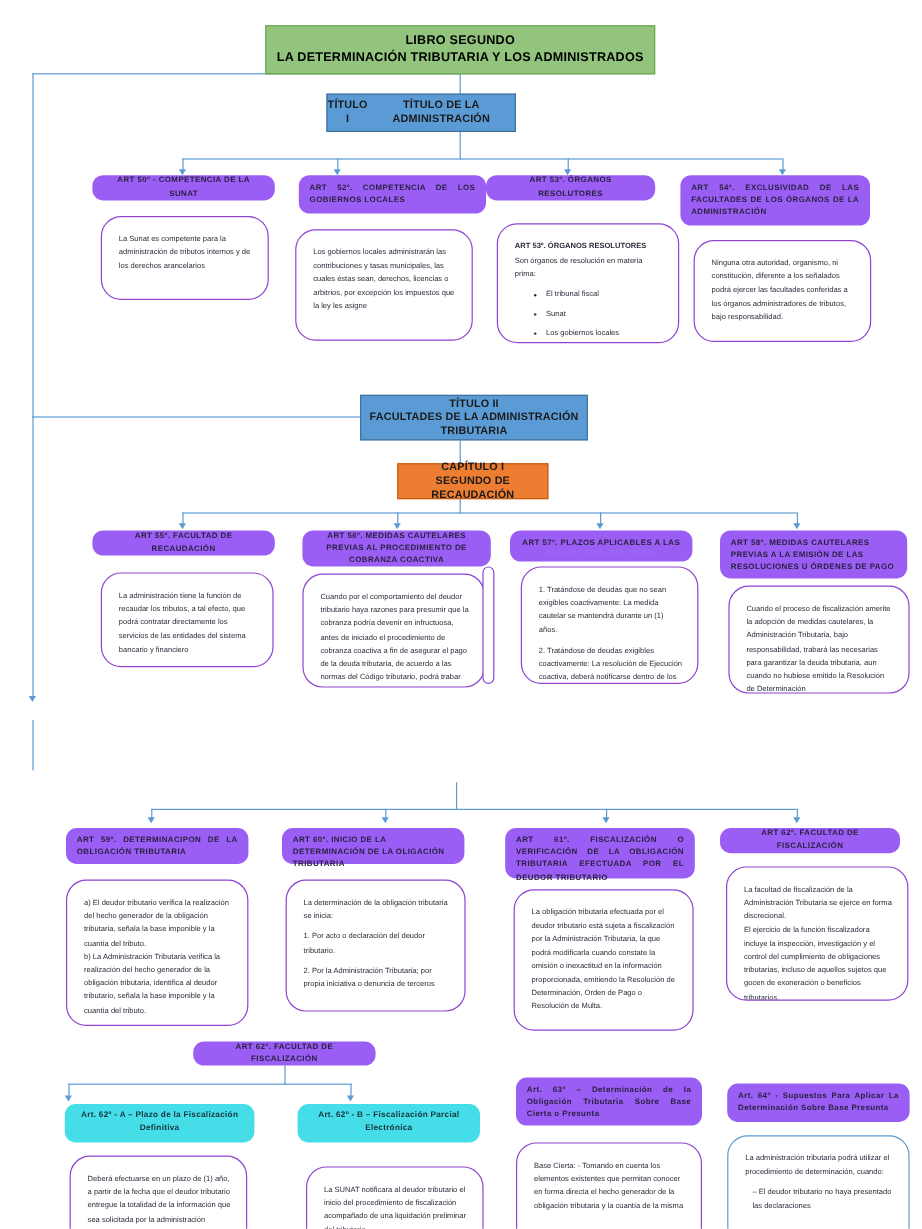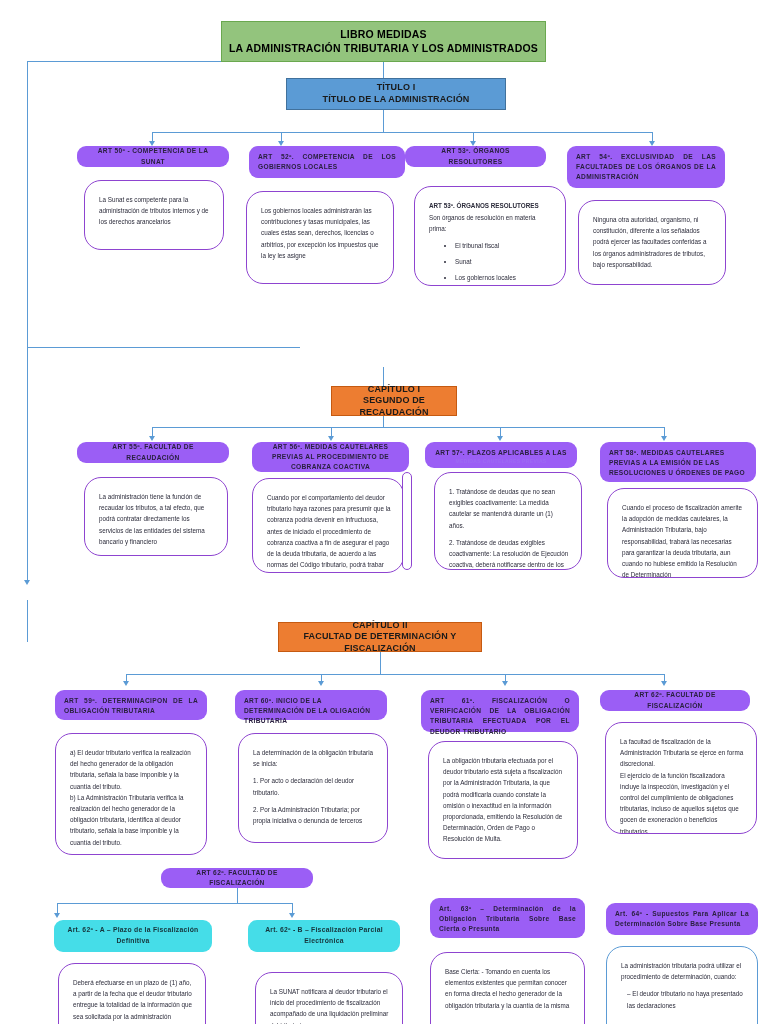--- a/index.html
+++ b/index.html
@@ -141,25 +141,25 @@
   <div class="conn v" style="left:152px; top:132px; height:10px;"></div>
   <div class="arrow-down" style="left:148.7px; top:141px;"></div>
   <div class="conn v" style="left:281px; top:132px; height:10px;"></div>
   <div class="arrow-down" style="left:277.7px; top:141px;"></div>
   <div class="conn v" style="left:473px; top:132px; height:10px;"></div>
   <div class="arrow-down" style="left:469.7px; top:141px;"></div>
   <div class="conn v" style="left:652px; top:132px; height:10px;"></div>
   <div class="arrow-down" style="left:648.7px; top:141px;"></div>
 
   <div class="node title-green" style="left:221px; top:21px; width:325px; height:41px; flex-direction:column;">
-    <div>LIBRO MEDIDAS</div>
-    <div>LA ADMINISTRACIÓN TRIBUTARIA Y LOS ADMINISTRADOS</div>
-  </div>
-
-  <div class="node title-blue" style="left:286px; top:78px; width:220px; height:32px; flex-direction:column;">
+    <div>LIBRO SEGUNDO</div>
+    <div>LA DETERMINACIÓN TRIBUTARIA Y LOS ADMINISTRADOS</div>
+  </div>
+
+  <div class="node title-blue" style="left:272px; top:78px; width:158px; height:32px; flex-direction:row;">
     <div>TÍTULO I</div>
     <div>TÍTULO DE LA ADMINISTRACIÓN</div>
   </div>
 
   <div class="node art-head centered" style="left:77px; top:146px; width:152px; height:21px;">
     <span>ART 50º - COMPETENCIA DE LA SUNAT</span>
   </div>
   <div class="bubble" style="left:84px; top:180px; width:140px; height:70px;">
     <p>La Sunat es competente para la administración de tributos internos y de los derechos arancelarios</p>
   </div>
@@ -185,20 +185,25 @@
     </ul>
   </div>
 
   <div class="node art-head justified" style="left:567px; top:146px; width:158px; height:42px;">
     <span>ART 54º. EXCLUSIVIDAD DE LAS FACULTADES DE LOS ÓRGANOS DE LA ADMINISTRACIÓN</span>
   </div>
   <div class="bubble" style="left:578px; top:200px; width:148px; height:85px;">
     <p>Ninguna otra autoridad, organismo, ni constitución, diferente a los señalados podrá ejercer las facultades conferidas a los órganos administradores de tributos, bajo responsabilidad.</p>
   </div>
 
+  <div class="node title-blue" style="left:300px; top:329px; width:190px; height:38px; flex-direction:column;">
+    <div>TÍTULO II</div>
+    <div>FACULTADES DE LA ADMINISTRACIÓN</div>
+    <div>TRIBUTARIA</div>
+  </div>
 
   <div class="conn v" style="left:383px; top:367px; height:19px;"></div>
 
   <div class="node title-orange" style="left:331px; top:386px; width:126px; height:30px; flex-direction:column;justify-content:center;">
     <div>CAPÍTULO I</div>
     <div>SEGUNDO DE RECAUDACIÓN</div>
   </div>
 
   <div class="conn v" style="left:383px; top:416px; height:12px;"></div>
   <div class="conn h" style="left:152px; top:427px; width:512px;"></div>
@@ -241,24 +246,20 @@
   </div>
   <div class="bubble" style="left:607px; top:488px; width:151px; height:90px;">
     <p>Cuando el proceso de fiscalización amerite la adopción de medidas cautelares, la Administración Tributaria, bajo responsabilidad, trabará las necesarias para garantizar la deuda tributaria, aun cuando no hubiese emitido la Resolución de Determinación</p>
   </div>
 
   <div class="conn v" style="left:27px; top:347px; height:235px;"></div>
   <div class="arrow-down" style="left:23.7px; top:580px;"></div>
   <div class="conn v" style="left:27px; top:600px; height:42px;"></div>
   <div class="conn h" style="left:27px; top:641px; width:0px;"></div>
 
-  <div class="node title-orange" style="left:278px; top:622px; width:204px; height:30px; flex-direction:column;">
-    <div>CAPÍTULO II</div>
-    <div>FACULTAD DE DETERMINACIÓN Y FISCALIZACIÓN</div>
-  </div>
 
   <div class="conn v" style="left:380px; top:652px; height:23px;"></div>
   <div class="conn h" style="left:126px; top:674px; width:538px;"></div>
   <div class="conn v" style="left:126px; top:674px; height:8px;"></div>
   <div class="arrow-down" style="left:122.7px; top:681px;"></div>
   <div class="conn v" style="left:321px; top:674px; height:8px;"></div>
   <div class="arrow-down" style="left:317.7px; top:681px;"></div>
   <div class="conn v" style="left:505px; top:674px; height:8px;"></div>
   <div class="arrow-down" style="left:501.7px; top:681px;"></div>
   <div class="conn v" style="left:664px; top:674px; height:8px;"></div>

